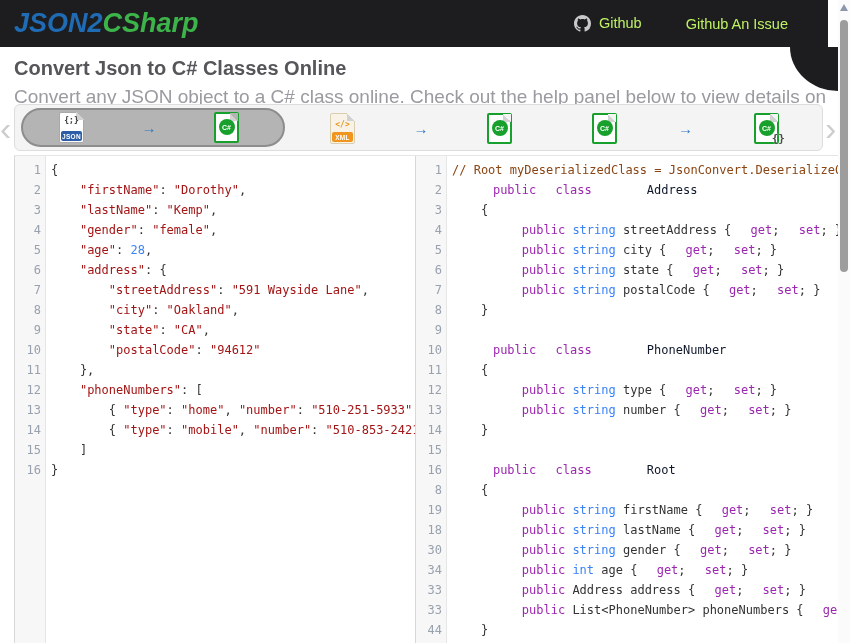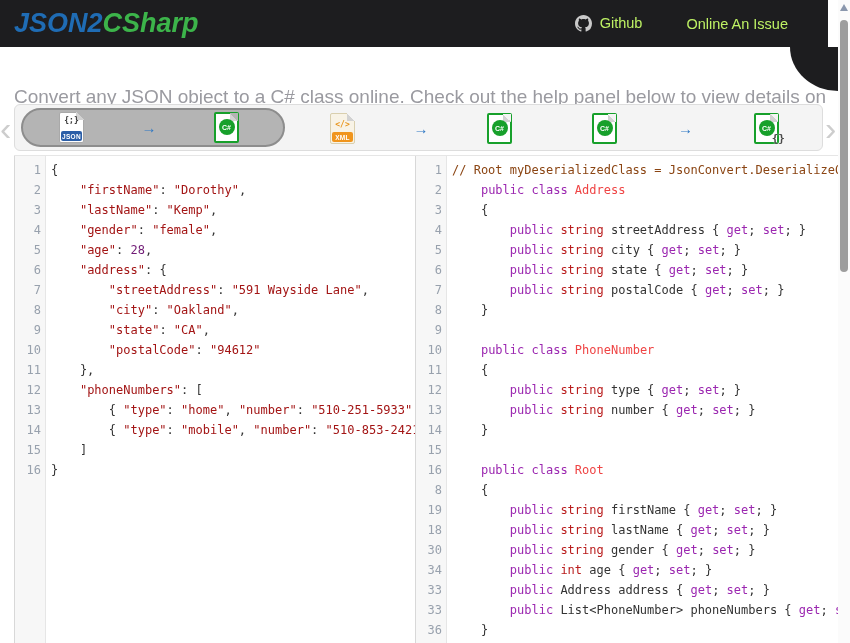--- a/index.html
+++ b/index.html
@@ -84,52 +84,53 @@
     color:#98a1ad; text-align:right; padding-right:4px; }
   .code { flex:1; padding:4px 0 0 5px; overflow:hidden; white-space:pre;
     font-family:"DejaVu Sans Mono", monospace; font-size:12px; line-height:20px;
     color:#333; cursor:text; }
   .editor.right .code { padding-right:33px; }
   .cl { height:20px; white-space:pre; }
 
   
   .tk-d { color:#333333; }
   .tk-s { color:#a31515; }
-  .tk-n { color:#701a75; }
-  .tk-k { color:#9b27b0; }
-  .tk-t { color:#b91c1c; }
-  .tk-c { color:#ef4444; }
+  .tk-n { color:#3b82f6; }
+  .tk-k { color:#9b27b0;margin-left:12px; }
+  .tk-t { color:#3b82f6; }
+  .tk-c { color:#0f172a;margin-left:48px; }
   .tk-m { color:#8b4513; }
 </style>
 </head>
 <body>
 
 <div class="stage">
 
   <div class="header">
     <div class="logo"><span class="lp1">JSON2</span><span class="lp2">CSharp</span></div>
     <div class="nav">
       <div class="nav-item">
         <svg class="gh-svg" viewBox="0 0 16 16" aria-hidden="true">
             <path d="M8 0C3.58 0 0 3.58 0 8c0 3.54 2.29 6.53 5.47 7.59.4.07.55-.17.55-.38 0-.19-.01-.82-.01-1.49-2.01.37-2.53-.49-2.69-.94-.09-.23-.48-.94-.82-1.13-.28-.15-.68-.52-.01-.53.63-.01 1.08.58 1.23.82.72 1.21 1.87.87 2.33.66.07-.52.28-.87.51-1.07-1.78-.2-3.64-.89-3.64-3.95 0-.87.31-1.59.82-2.15-.08-.2-.36-1.02.08-2.12 0 0 .67-.21 2.2.82.64-.18 1.32-.27 2-.27s1.36.09 2 .27c1.53-1.04 2.2-.82 2.2-.82.44 1.1.16 1.92.08 2.12.51.56.82 1.27.82 2.15 0 3.07-1.87 3.75-3.65 3.95.29.25.54.73.54 1.48 0 1.07-.01 1.93-.01 2.2 0 .21.15.46.55.38A8.013 8.013 0 0 0 16 8c0-4.42-3.58-8-8-8z"></path>
           </svg>
         <span>Github</span>
       </div>
       <div class="nav-item">
-        <span>Online An Issue</span>
+        <span>Github An Issue</span>
       </div>
     </div>
   </div>
   <div class="hdr-swoosh"></div>
 
   <div class="pg-scrollbar">
     <div class="pg-up"></div>
     <div class="pg-thumb"></div>
   </div>
 
+  <div class="page-title">Convert Json to C# Classes Online</div>
   <div class="page-sub">Convert any JSON object to a C# class online. Check out the help panel below to view details on how to use this converter.</div>
 
   <div class="chev left">‹</div>
   <div class="strip">
     <div class="pill">
         <div class="ficon icon-json">
           <div class="fold"></div>
           <div class="glyph">{;}</div>
           <div class="badge">JSON</div>
         </div>
@@ -206,20 +207,20 @@
           <div class="lnum">14</div>
           <div class="lnum">15</div>
           <div class="lnum">16</div>
           <div class="lnum">8</div>
           <div class="lnum">19</div>
           <div class="lnum">18</div>
           <div class="lnum">30</div>
           <div class="lnum">34</div>
           <div class="lnum">33</div>
           <div class="lnum">33</div>
-          <div class="lnum">36</div>
+          <div class="lnum">44</div>
           <div class="lnum">25</div>
         </div>
       <div class="code"><div class="cl"><span class="tk-m">// Root myDeserializedClass = JsonConvert.DeserializeObject&lt;Root&gt;(myJsonResponse);</span></div><div class="cl"><span class="tk-d">    </span><span class="tk-k">public</span><span class="tk-d"> </span><span class="tk-k">class</span><span class="tk-d"> </span><span class="tk-c">Address</span></div><div class="cl"><span class="tk-d">    {</span></div><div class="cl"><span class="tk-d">        </span><span class="tk-k">public</span><span class="tk-d"> </span><span class="tk-t">string</span><span class="tk-d"> streetAddress { </span><span class="tk-k">get</span><span class="tk-d">; </span><span class="tk-k">set</span><span class="tk-d">; }</span></div><div class="cl"><span class="tk-d">        </span><span class="tk-k">public</span><span class="tk-d"> </span><span class="tk-t">string</span><span class="tk-d"> city { </span><span class="tk-k">get</span><span class="tk-d">; </span><span class="tk-k">set</span><span class="tk-d">; }</span></div><div class="cl"><span class="tk-d">        </span><span class="tk-k">public</span><span class="tk-d"> </span><span class="tk-t">string</span><span class="tk-d"> state { </span><span class="tk-k">get</span><span class="tk-d">; </span><span class="tk-k">set</span><span class="tk-d">; }</span></div><div class="cl"><span class="tk-d">        </span><span class="tk-k">public</span><span class="tk-d"> </span><span class="tk-t">string</span><span class="tk-d"> postalCode { </span><span class="tk-k">get</span><span class="tk-d">; </span><span class="tk-k">set</span><span class="tk-d">; }</span></div><div class="cl"><span class="tk-d">    }</span></div><div class="cl"></div><div class="cl"><span class="tk-d">    </span><span class="tk-k">public</span><span class="tk-d"> </span><span class="tk-k">class</span><span class="tk-d"> </span><span class="tk-c">PhoneNumber</span></div><div class="cl"><span class="tk-d">    {</span></div><div class="cl"><span class="tk-d">        </span><span class="tk-k">public</span><span class="tk-d"> </span><span class="tk-t">string</span><span class="tk-d"> type { </span><span class="tk-k">get</span><span class="tk-d">; </span><span class="tk-k">set</span><span class="tk-d">; }</span></div><div class="cl"><span class="tk-d">        </span><span class="tk-k">public</span><span class="tk-d"> </span><span class="tk-t">string</span><span class="tk-d"> number { </span><span class="tk-k">get</span><span class="tk-d">; </span><span class="tk-k">set</span><span class="tk-d">; }</span></div><div class="cl"><span class="tk-d">    }</span></div><div class="cl"></div><div class="cl"><span class="tk-d">    </span><span class="tk-k">public</span><span class="tk-d"> </span><span class="tk-k">class</span><span class="tk-d"> </span><span class="tk-c">Root</span></div><div class="cl"><span class="tk-d">    {</span></div><div class="cl"><span class="tk-d">        </span><span class="tk-k">public</span><span class="tk-d"> </span><span class="tk-t">string</span><span class="tk-d"> firstName { </span><span class="tk-k">get</span><span class="tk-d">; </span><span class="tk-k">set</span><span class="tk-d">; }</span></div><div class="cl"><span class="tk-d">        </span><span class="tk-k">public</span><span class="tk-d"> </span><span class="tk-t">string</span><span class="tk-d"> lastName { </span><span class="tk-k">get</span><span class="tk-d">; </span><span class="tk-k">set</span><span class="tk-d">; }</span></div><div class="cl"><span class="tk-d">        </span><span class="tk-k">public</span><span class="tk-d"> </span><span class="tk-t">string</span><span class="tk-d"> gender { </span><span class="tk-k">get</span><span class="tk-d">; </span><span class="tk-k">set</span><span class="tk-d">; }</span></div><div class="cl"><span class="tk-d">        </span><span class="tk-k">public</span><span class="tk-d"> </span><span class="tk-t">int</span><span class="tk-d"> age { </span><span class="tk-k">get</span><span class="tk-d">; </span><span class="tk-k">set</span><span class="tk-d">; }</span></div><div class="cl"><span class="tk-d">        </span><span class="tk-k">public</span><span class="tk-d"> Address address { </span><span class="tk-k">get</span><span class="tk-d">; </span><span class="tk-k">set</span><span class="tk-d">; }</span></div><div class="cl"><span class="tk-d">        </span><span class="tk-k">public</span><span class="tk-d"> List&lt;PhoneNumber&gt; phoneNumbers { </span><span class="tk-k">get</span><span class="tk-d">; </span><span class="tk-k">set</span></div><div class="cl"><span class="tk-d">    }</span></div><div class="cl"></div></div>
     </div>
   </div>
 
 </div>
 
 </body></html>

